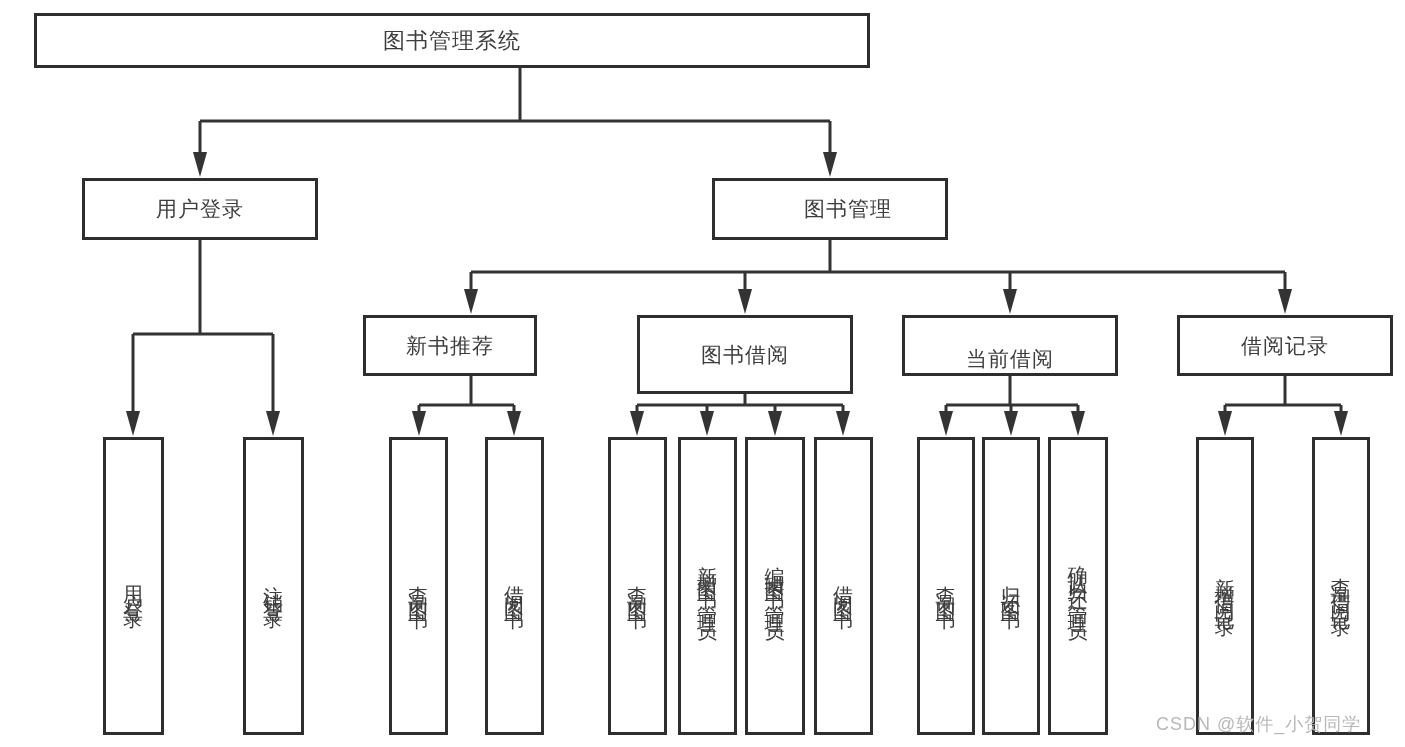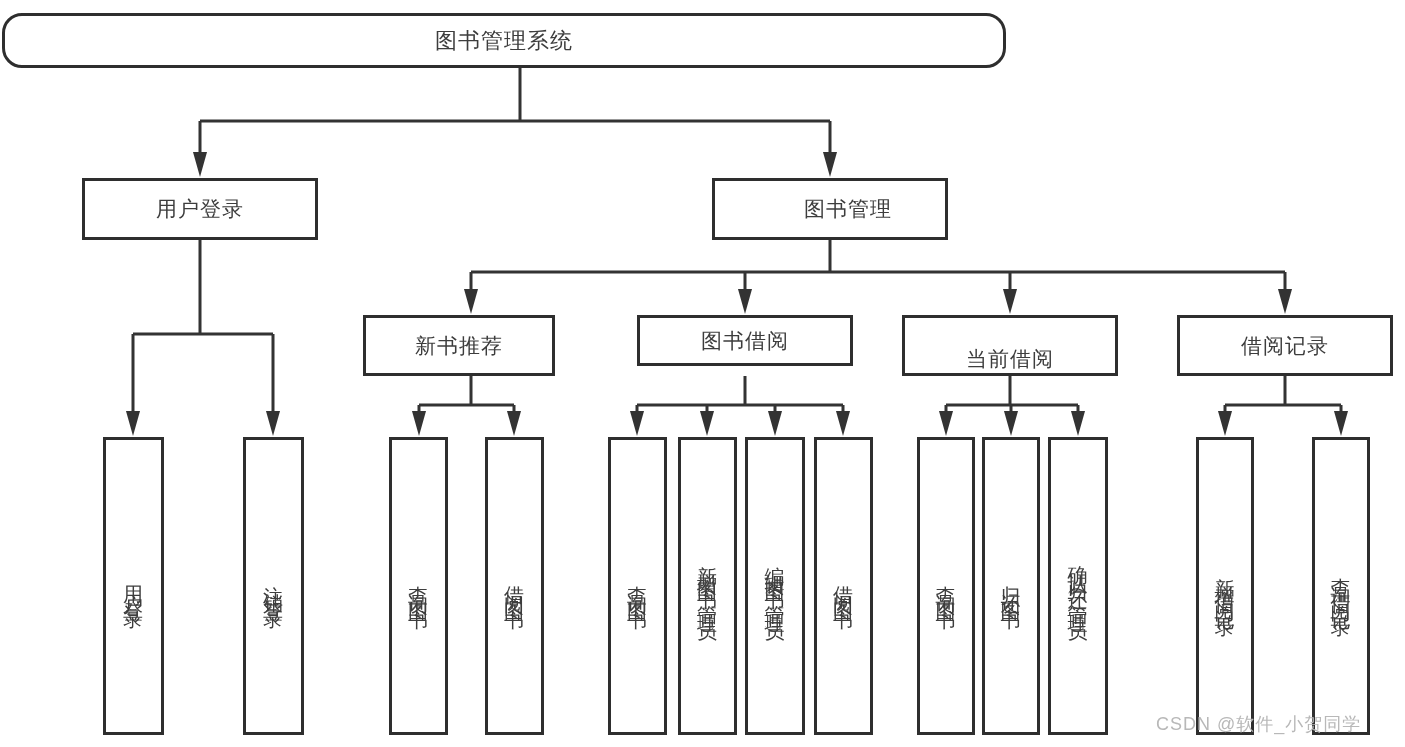--- a/index.html
+++ b/index.html
@@ -83,37 +83,37 @@
         <polygon points="768,411 782,411 775,436"></polygon>
         <polygon points="836,411 850,411 843,436"></polygon>
         <polygon points="939,411 953,411 946,436"></polygon>
         <polygon points="1004,411 1018,411 1011,436"></polygon>
         <polygon points="1071,411 1085,411 1078,436"></polygon>
         <polygon points="1218,411 1232,411 1225,436"></polygon>
         <polygon points="1334,411 1348,411 1341,436"></polygon>
       </g>
   </svg>
 
-  <div class="node node-h node-root" style="left:2px; top:13px; width:1004px; height:55px;border-radius:20px;">
+  <div class="node node-h node-root" style="left:34px; top:13px; width:836px; height:55px;">
     <span>图书管理系统</span>
   </div>
 
   <div class="node node-h" style="left:82px; top:178px; width:236px; height:62px;">
     <span>用户登录</span>
   </div>
 
   <div class="node node-h" style="left:712px; top:178px; width:236px; height:62px;padding-left:36px;">
     <span>图书管理</span>
   </div>
 
-  <div class="node node-h" style="left:363px; top:315px; width:192px; height:61px;">
+  <div class="node node-h" style="left:363px; top:315px; width:174px; height:61px;">
     <span>新书推荐</span>
   </div>
 
-  <div class="node node-h" style="left:637px; top:315px; width:216px; height:51px;">
+  <div class="node node-h" style="left:637px; top:315px; width:216px; height:79px;">
     <span>图书借阅</span>
   </div>
 
   <div class="node node-h" style="left:902px; top:315px; width:216px; height:61px;align-items:flex-end;">
     <span>当前借阅</span>
   </div>
 
   <div class="node node-h" style="left:1177px; top:315px; width:216px; height:61px;">
     <span>借阅记录</span>
   </div>

